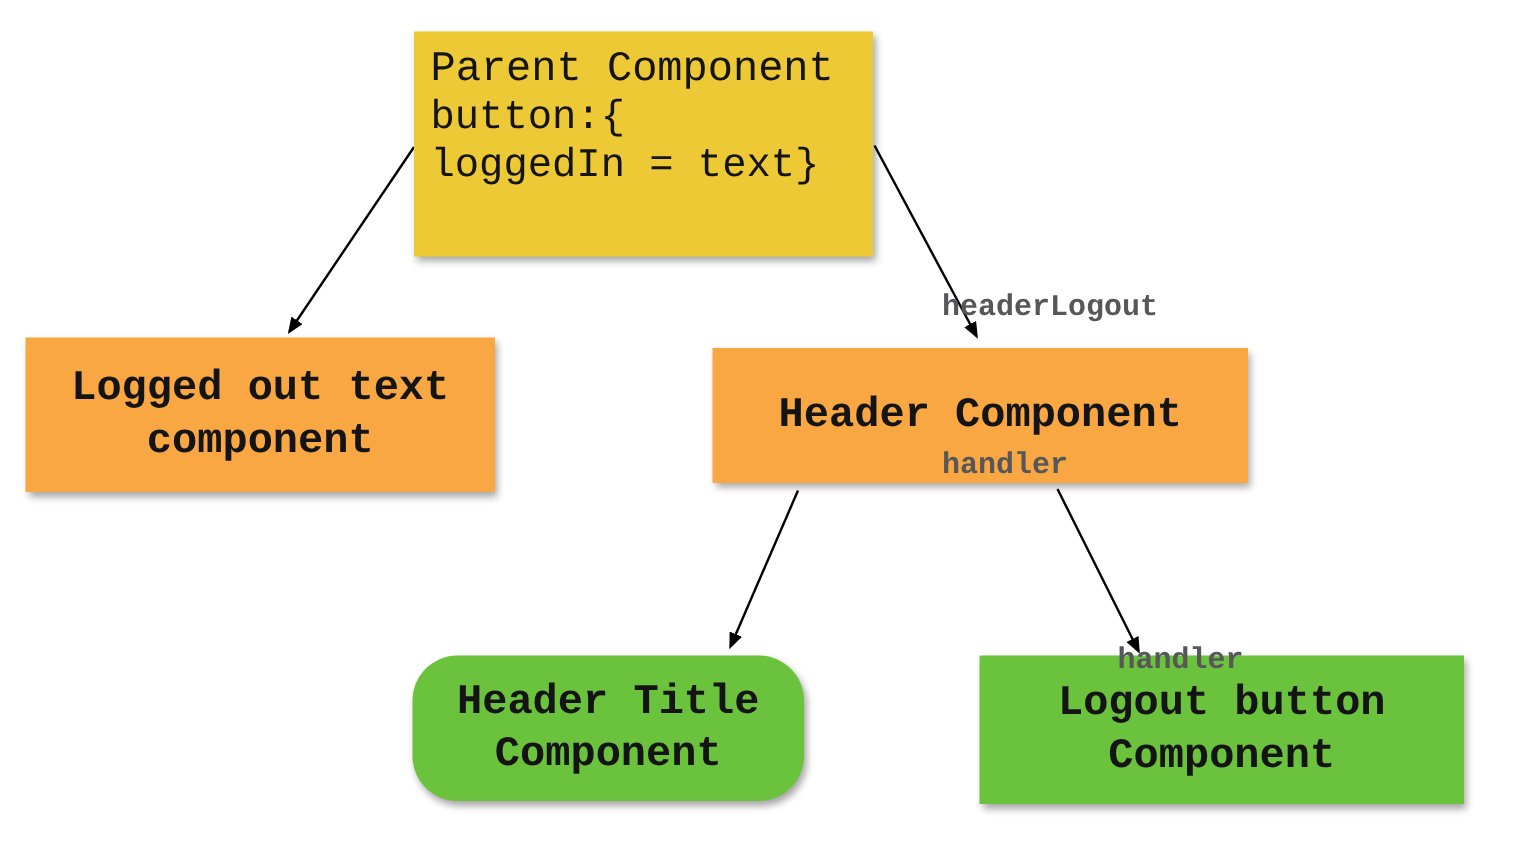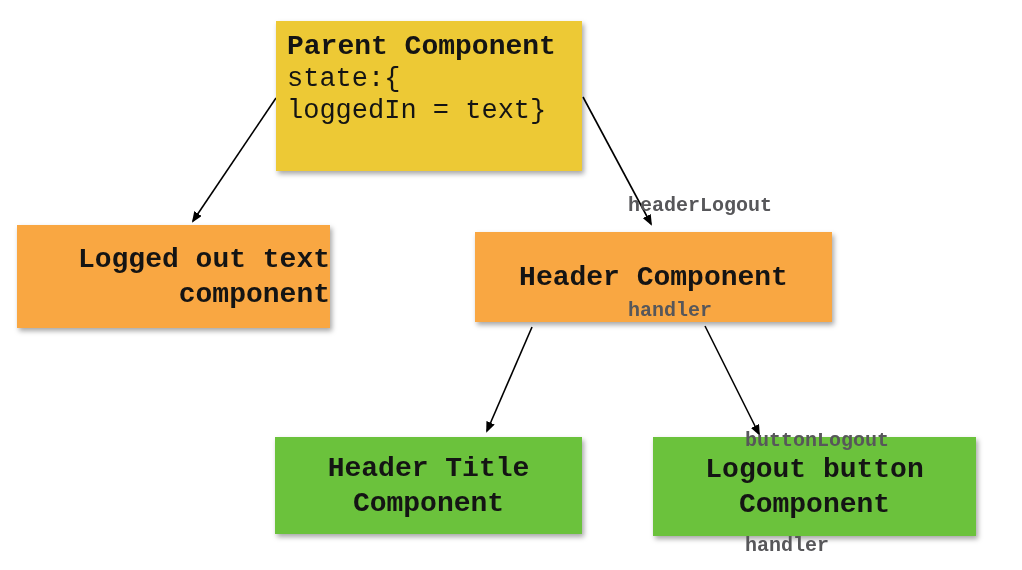--- a/index.html
+++ b/index.html
@@ -40,34 +40,34 @@
     font-size: 28px;
     line-height: 35px;
     white-space: pre;
   }
   .node-parent {
     left: 276px; top: 21px;
     width: 306px; height: 150px;
     padding: 10px 0 0 11px;
   }
   .node-parent .title {
-    font-weight: bold;
+    font-weight: normal;
     font-size: 28px;
     line-height: 32px;
     white-space: pre;
   }
   .node-parent .code {
     font-weight: normal;
     font-size: 27px;
     line-height: 32px;
     white-space: pre;
   }
   .node-logged-out { left: 17px;  top: 225px; width: 313px; height: 103px; }
   .node-header     { left: 475px; top: 232px; width: 357px; height: 90px;  }
-  .node-header-title { left: 275px; top: 437px; width: 307px; height: 97px; }
+  .node-header-title { left: 275px; top: 437px; width: 261px; height: 97px; border-radius: 30px; }
   .node-logout-button { left: 653px; top: 437px; width: 323px; height: 99px; }
   .edge-label {
     position: absolute;
     color: #57575A;
     font-weight: bold;
     font-size: 20px;
     line-height: 35px;
     white-space: pre;
   }
   .edge-label-header { left: 628px; top: 118px; }
@@ -90,25 +90,25 @@
       </marker>
     </defs>
     <line class="arrow-line" x1="276" y1="98" x2="193" y2="221" marker-end="url(#arrowhead)"></line>
     <line class="arrow-line" x1="583" y1="97" x2="651" y2="224" marker-end="url(#arrowhead)"></line>
     <line class="arrow-line" x1="532" y1="327" x2="487" y2="431" marker-end="url(#arrowhead)"></line>
     <line class="arrow-line" x1="705" y1="326" x2="759" y2="434" marker-end="url(#arrowhead)"></line>
   </svg>
 
   <div class="node node-parent" style="background: rgb(237, 201, 53);">
     <div class="title">Parent Component</div>
-    <div class="code">state:{</div>
+    <div class="code">button:{</div>
     <div class="code">loggedIn = text}</div>
   </div>
 
-  <div class="node centered node-logged-out" style="background: rgb(249, 167, 66); align-items: flex-end;">
+  <div class="node centered node-logged-out" style="background: rgb(249, 167, 66);">
     <div class="node-label">Logged out text</div>
     <div class="node-label">component</div>
   </div>
 
   <div class="node centered node-header" style="background: rgb(249, 167, 66);">
     <div class="node-label">Header Component</div>
   </div>
 
   <div class="node centered node-header-title" style="background: rgb(107, 194, 60);">
     <div class="node-label">Header Title</div>
@@ -119,17 +119,16 @@
     <div class="node-label">Logout button</div>
     <div class="node-label">Component</div>
   </div>
 
   <div class="edge-label edge-label-header">
     <div>headerLogout</div>
     <div>handler</div>
   </div>
 
   <div class="edge-label edge-label-button">
-    <div>buttonLogout</div>
     <div>handler</div>
   </div>
 
 </div>
 
 </body></html>

